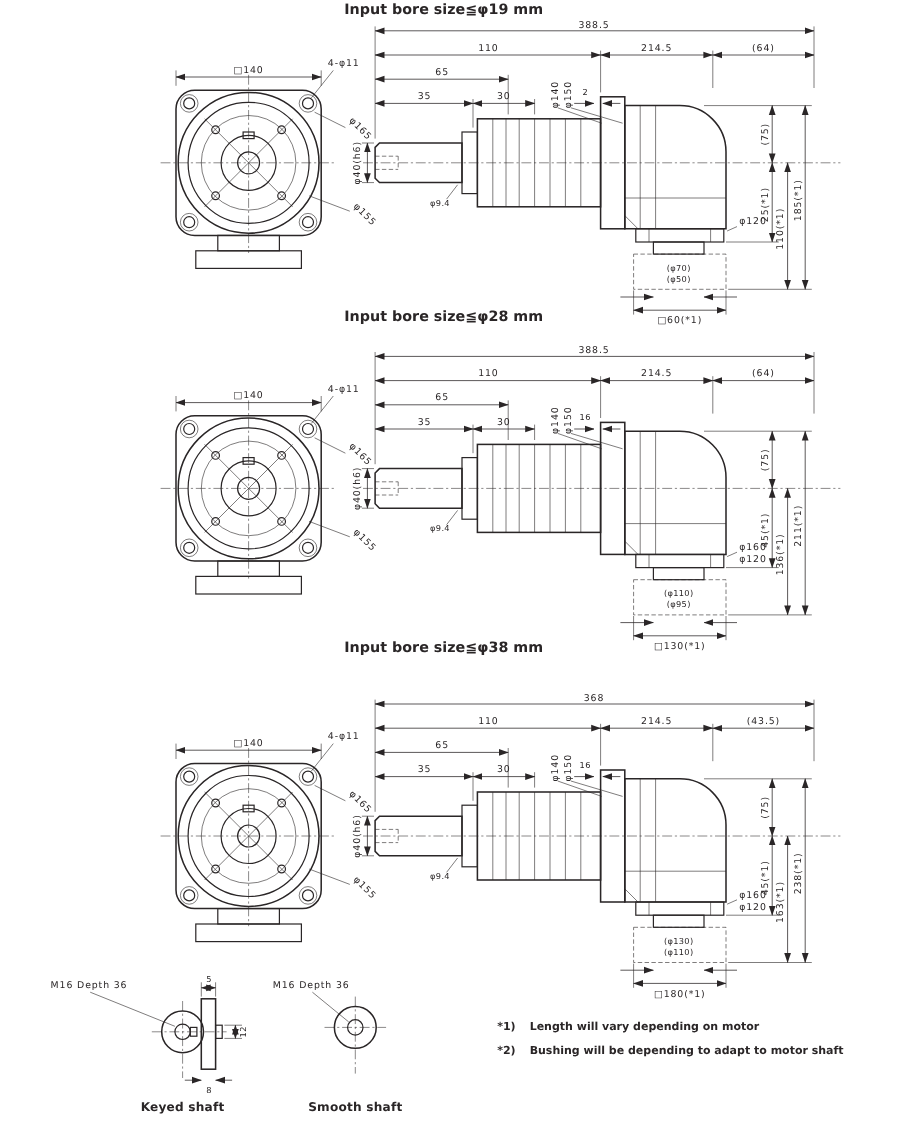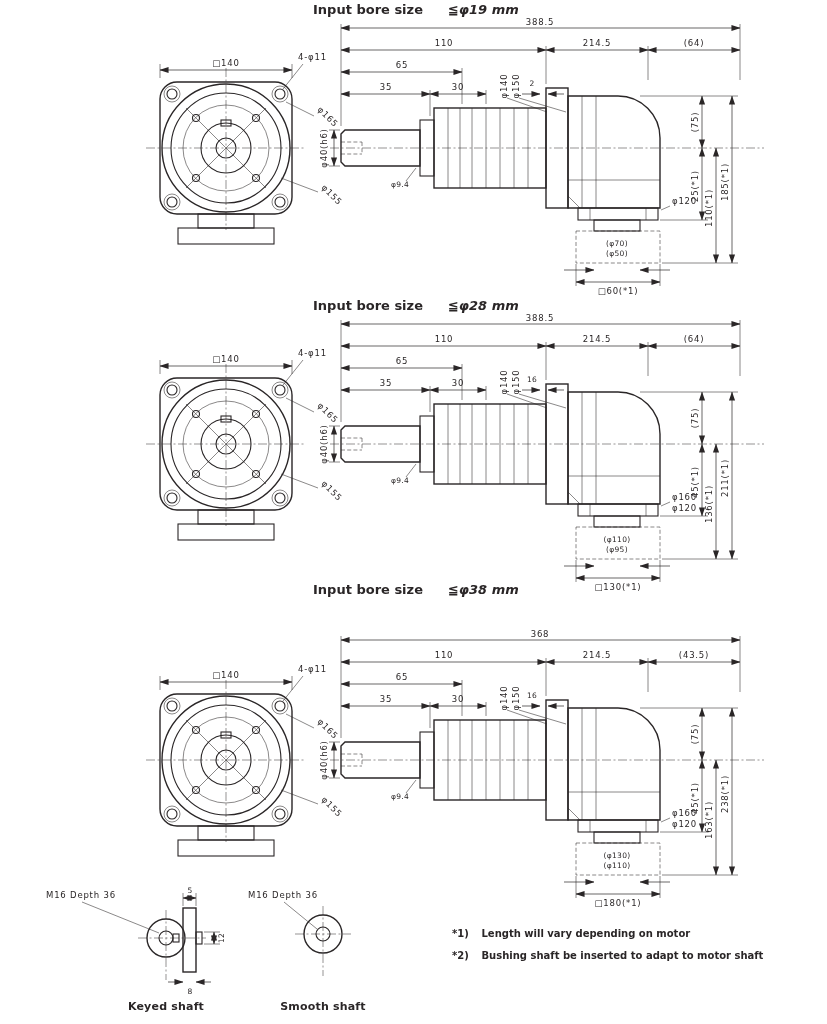--- a/index.html
+++ b/index.html
@@ -1,19 +1,19 @@
 <!DOCTYPE html>
 <html><head>
 <meta charset="utf-8">
 <style>
   html,body{margin:0;padding:0;background:#ffffff;}
   body{width:827px;height:1024px;position:relative;overflow:hidden;
        font-family:"DejaVu Sans",sans-serif;color:#2a2627;}
   .vhead{position:absolute;left:313px;font-size:13px;font-weight:bold;white-space:nowrap;}
-  .vhead .bore{margin-left:25px;font-style:italic;}
+  .vhead .bore{margin-left:0;}
   .variant-svg,.bottom-svg{position:absolute;left:0;}
   svg text{fill:#2a2627;font-family:"DejaVu Sans",sans-serif;font-size:8.5px;letter-spacing:0.8px;}
   svg text.sm{font-size:7.5px;letter-spacing:0.3px;}
   svg text.cap{font-size:11px;font-weight:bold;letter-spacing:0.2px;}
   .lw{stroke:#2a2627;stroke-width:1.1;fill:none;}
   .lw2{stroke:#2a2627;stroke-width:1.4;fill:none;}
   .thin{stroke:#2a2627;stroke-width:0.55;fill:none;}
   .dim{stroke:#2a2627;stroke-width:0.7;fill:none;}
   .dash{stroke-dasharray:4 2.2;}
   .cl{stroke:#2a2627;stroke-width:0.5;fill:none;stroke-dasharray:9 2.5 2 2.5;}
@@ -172,21 +172,21 @@
       <line class="dim" x1="564" y1="252" x2="594" y2="252" marker-end="url(#arr)"></line>
       <line class="dim" x1="670" y1="252" x2="640" y2="252" marker-end="url(#arr)"></line>
       <line class="thin" x1="576" y1="246" x2="576" y2="268"></line>
       <line class="thin" x1="660" y1="246" x2="660" y2="268"></line>
       <line class="dim" x1="576" y1="264" x2="660" y2="264" marker-start="url(#arr)" marker-end="url(#arr)"></line>
       <text x="618" y="276" text-anchor="middle">□60(*1)</text>
     </g>
   </svg>
 </div>
     <div>
-  <div class="vhead" style="top:298px;">
+  <div class="vhead" style="top:281px;">
     <span>Input bore size</span><span class="bore">≦φ28 mm</span>
   </div>
   <svg class="variant-svg" style="top:314px;" width="827" height="278" viewBox="0 0 827 278">
 
     <g>
       <line class="cl" x1="146" y1="130" x2="306" y2="130"></line>
       <line class="cl" x1="226" y1="50" x2="226" y2="212"></line>
       <line class="thin" x1="186" y1="90" x2="266" y2="170"></line>
       <line class="thin" x1="266" y1="90" x2="186" y2="170"></line>
       <rect class="lw2" x="160" y="64" width="132" height="132" rx="17"></rect>
@@ -504,14 +504,14 @@
     <text x="323" y="126" text-anchor="middle" class="cap">Smooth shaft</text>
   </g>
 </svg>
 
 <div class="fnote" style="left:452px;top:928px;">
   <span class="fref">*1)</span>
   <span>Length will vary depending on motor</span>
 </div>
 <div class="fnote" style="left:452px;top:950px;">
   <span class="fref">*2)</span>
-  <span>Bushing shaft be inserted to adapt to motor shaft</span>
+  <span>Bushing will be depending to adapt to motor shaft</span>
 </div>
 
 </body></html>

